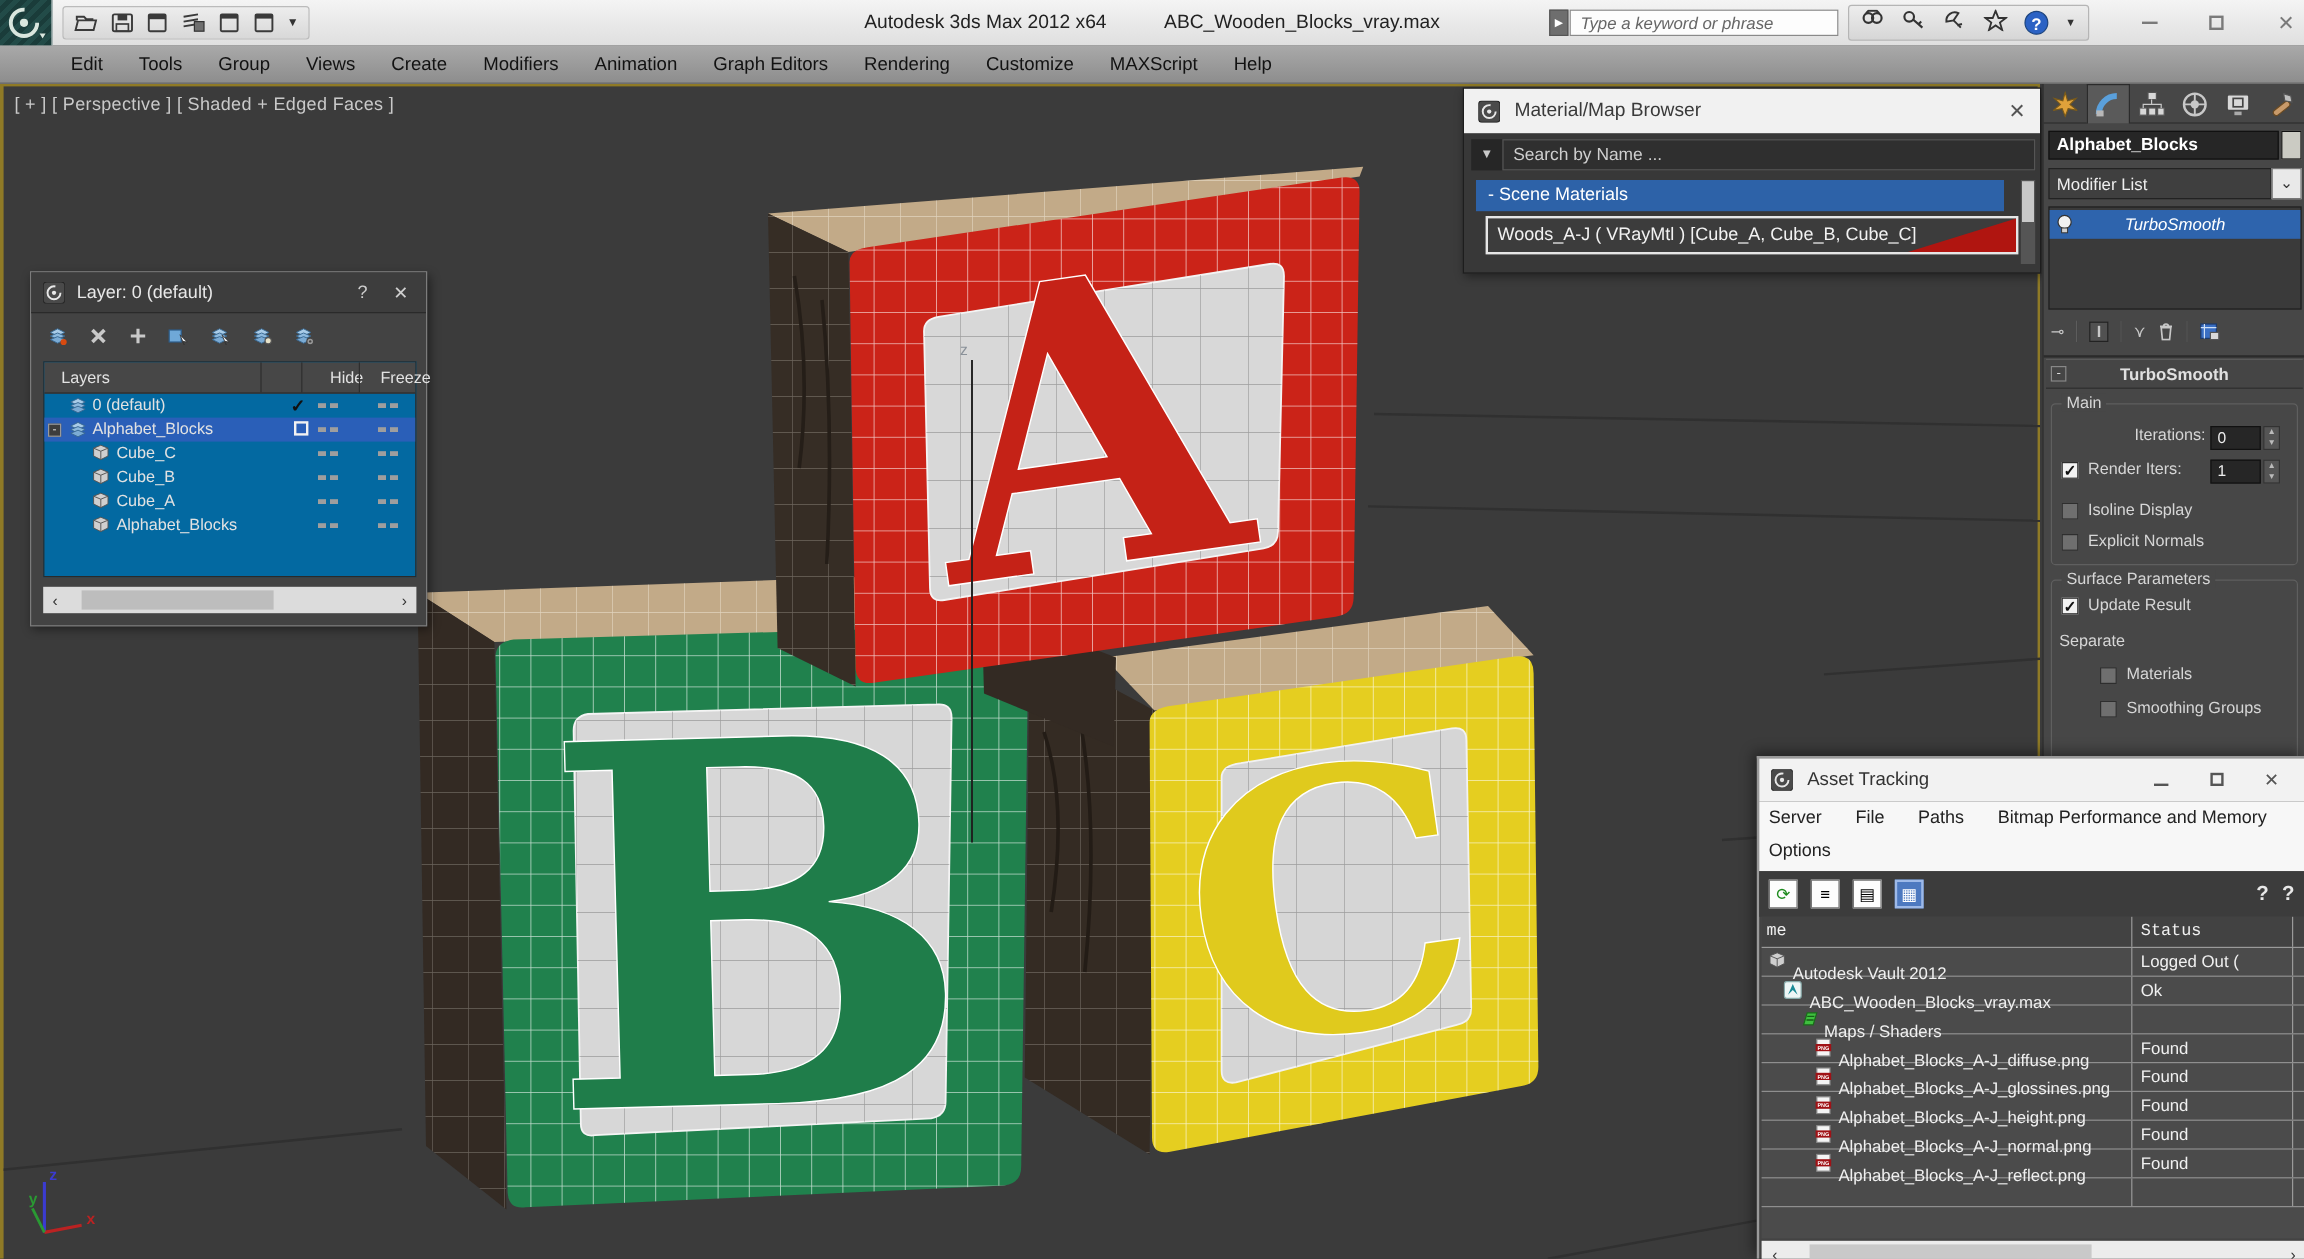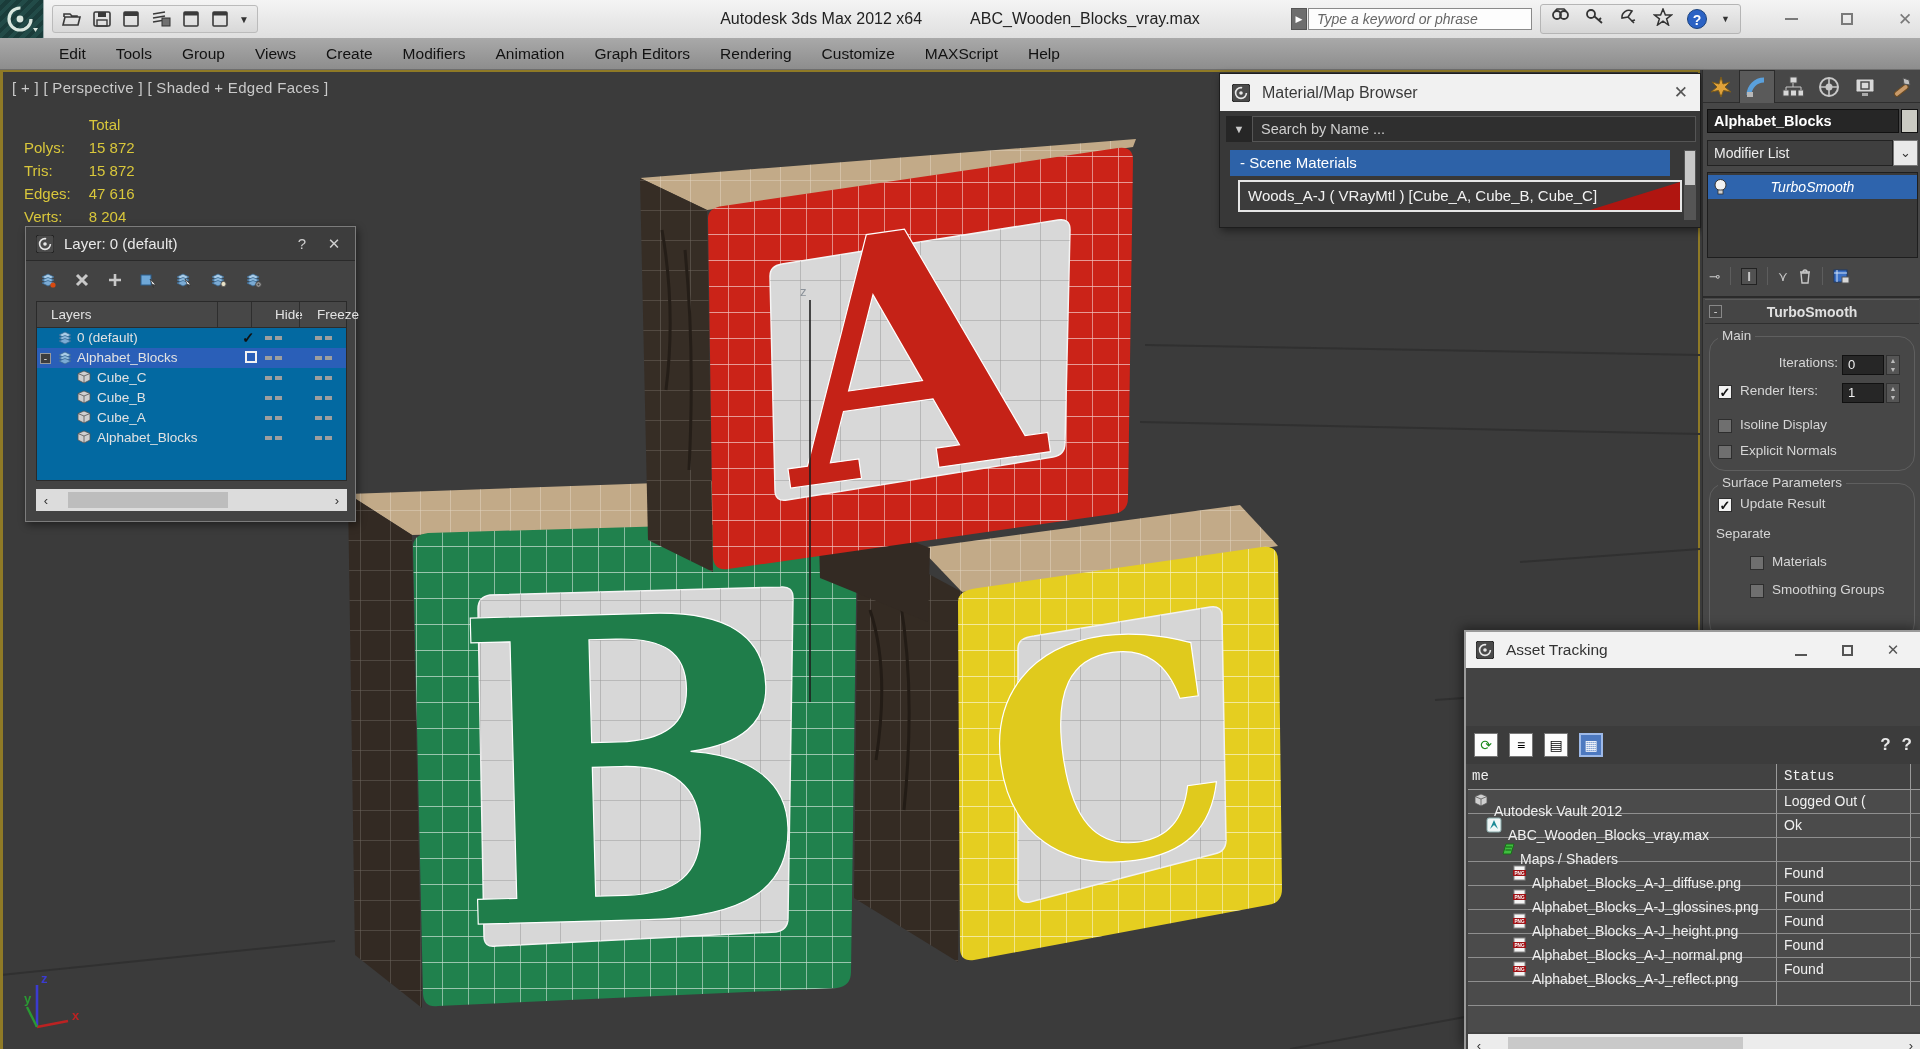--- a/index.html
+++ b/index.html
@@ -127,21 +127,21 @@
   #cp-stacktools { left:2px; top:192px; width:214px; height:28px; display:flex; align-items:center;
     gap:10px; padding:0 4px; color:#c8c8c8; }
   #cp-stacktools .sep { width:1px; height:18px; background:#2a2a2a; border-right:1px solid #5d5d5d; }
   #cp-stacktools .boxed { border:1px solid #222; background:#515151; padding:0 5px; font-weight:bold; }
   #cp-divider { left:0; top:226px; width:218px; height:2px; background:#2b2b2b; }
   #cp-ts-head { left:2px; top:229px; width:214px; height:25px; background:#454545;
     border-top:1px solid #5a5a5a; border-bottom:1px solid #2f2f2f; text-align:center;
     font-weight:bold; color:#e0e0e0; font-size:14px; line-height:24px; }
   #cp-ts-head .mbox { position:absolute; left:4px; top:5px; width:13px; height:13px; border:1px solid #888;
     color:#ddd; font-size:11px; line-height:11px; font-weight:normal; }
-  .grp { border:1px solid #5f5f5f; border-radius:16px; }
+  .grp { border:1px solid #5f5f5f; border-radius:4px; }
   .grp-label { position:absolute; top:-9px; left:8px; background:#474747; padding:0 4px; color:#d6d6d6; }
   #grp-main { left:6px; top:266px; width:206px; height:135px; }
   #grp-surf { left:6px; top:413px; width:206px; height:156px; }
   .cp-row { position:absolute; height:20px; }
   .fld-num { position:absolute; width:42px; height:20px; background:#262626; border:1px solid #111;
     color:#eee; font-size:13px; line-height:18px; padding-left:5px; }
   .spinner { position:absolute; width:14px; height:20px; background:#555; border:1px solid #333;
     color:#bbb; font-size:7px; line-height:9px; text-align:center; }
   .cb { position:absolute; width:14px; height:14px; border:1px solid #2e2e2e; background:#6f6f6f; }
   .cb.on { background:#f2f2f2; color:#111; font-size:13px; font-weight:bold; line-height:13px; text-align:center; }
@@ -372,46 +372,20 @@
       <line x1="37" y1="1027" x2="68" y2="1021" stroke="#bb2222" stroke-width="2.6"></line>
       <line x1="37" y1="1027" x2="27" y2="1007" stroke="#2a9933" stroke-width="2.4"></line>
       <text x="41" y="983" fill="#3b3bd0">z</text>
       <text x="72" y="1020" fill="#bb2222">x</text>
       <text x="24" y="1003" fill="#2a9933">y</text>
     </g>
   </svg>
 
   <div class="abs" id="vp-label">[ + ] [ Perspective ] [ Shaded + Edged Faces ]</div>
 
-  <div class="abs" id="vp-stats">
-    <table>
-      <tbody>
-          <tr>
-            <td></td>
-            <td class="v">Total</td>
-          </tr>
-      <tr>
-            <td>Polys:</td>
-          <td class="v">15 872</td>
-          </tr>
-      <tr>
-            <td>Tris:</td>
-          <td class="v">15 872</td>
-          </tr>
-      <tr>
-            <td>Edges:</td>
-          <td class="v">47 616</td>
-          </tr>
-      <tr>
-            <td>Verts:</td>
-          <td class="v">8 204</td>
-          </tr>
-    </tbody>
-      </table>
-  </div>
 
   <div class="abs ddlg" id="layer-dlg">
     <div class="abs" id="ld-title">
       <svg width="18" height="18">
           <use href="#sym-max"></use>
         </svg>
       <span>Layer: 0 (default)</span>
       <span class="sp"></span>
       <span class="tb">?</span>
       <span class="tb">✕</span>
@@ -666,20 +640,31 @@
     <div class="abs" id="at-title">
       <svg width="18" height="18">
           <use href="#sym-max"></use>
         </svg>
       <span>Asset Tracking</span>
       <span class="sp"></span>
       <span class="wbtn"><i class="mn"></i></span>
       <span class="wbtn"><i class="mx"></i></span>
       <span class="wbtn">✕</span>
     </div>
+    <div class="abs" id="at-menu">
+      <div class="row r1">
+        <span>Server</span>
+        <span>File</span>
+        <span>Paths</span>
+        <span>Bitmap Performance and Memory</span>
+      </div>
+      <div class="row r2">
+        <span>Options</span>
+      </div>
+    </div>
     <div class="abs" id="at-tools">
       <span class="at-ic" style="color:#1d8a1d">⟳</span>
       <span class="at-ic">≡</span>
       <span class="at-ic">▤</span>
       <span class="at-ic active">▦</span>
       <span class="push"></span>
       <span class="at-help">?</span>
       <span class="at-help">?</span>
     </div>
     <div class="abs" id="at-table">

